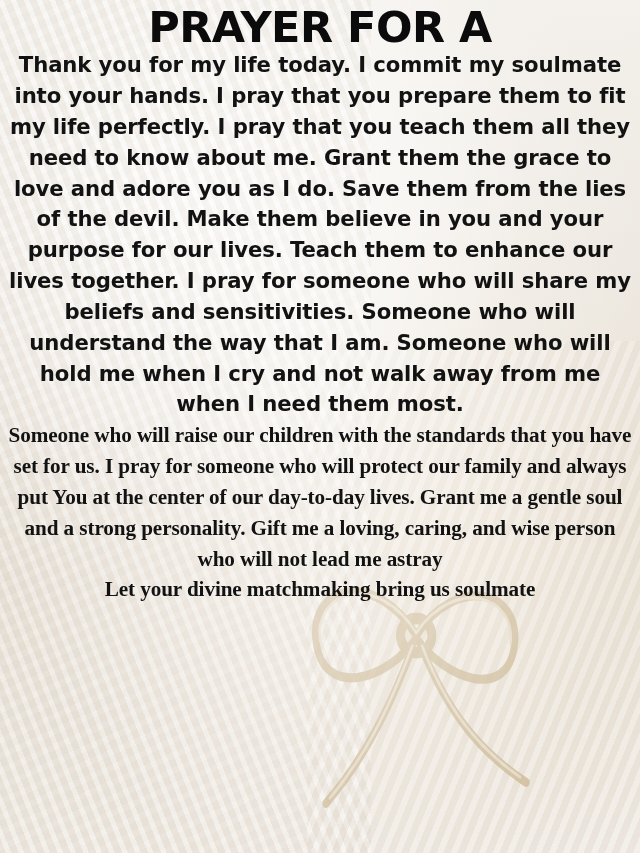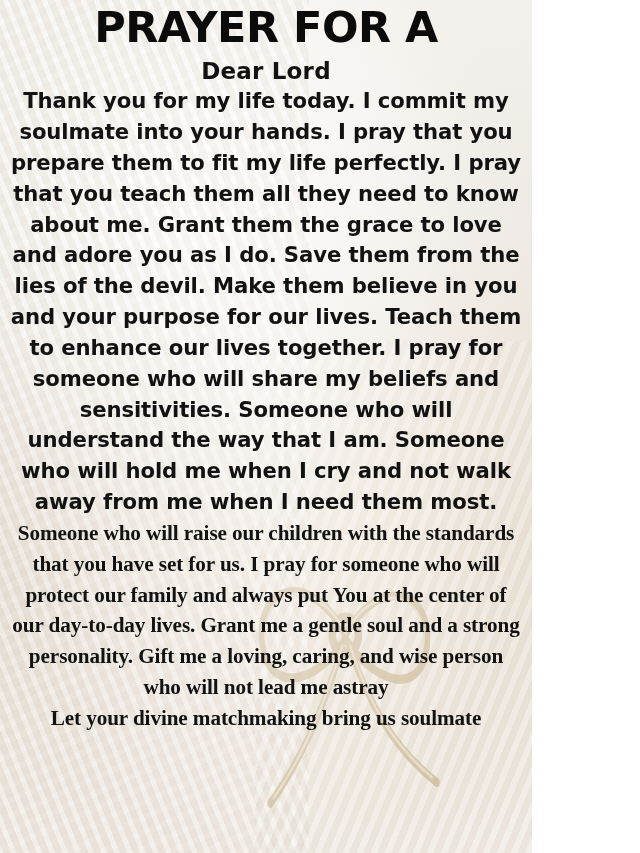--- a/index.html
+++ b/index.html
@@ -9,21 +9,21 @@
   body {
     width: 640px;
     height: 853px;
     overflow: hidden;
     font-family: "DejaVu Sans", sans-serif;
     background: #ffffff;
   }
 
   .poster {
     position: relative;
-    width: 532px;
+    width: 640px;
     height: 853px;
     overflow: hidden;
     background: #efebe6;
   }
 
   
   .bg-base {
     position: absolute;
     inset: 0;
     background:
@@ -145,21 +145,20 @@
   </svg>
 
   <div class="bg-vignette"></div>
 
   <div class="content">
 
     <h1 class="title">
       <span class="title-line l1">PRAYER FOR A</span>
     </h1>
 
-    <div class="salutation">Dear Lord</div>
 
     <div class="body-text">
       <p class="para">Thank you for my life today. I commit my soulmate into your hands. I pray that you prepare them to fit my life perfectly. I pray that you teach them all they need to know about me. Grant them the grace to love and adore you as I do. Save them from the lies of the devil. Make them believe in you and your purpose for our lives. Teach them to enhance our lives together. I pray for someone who will share my beliefs and sensitivities. Someone who will understand the way that I am. Someone who will hold me when I cry and not walk away from me when I need them most.</p>
       <p class="para">Someone who will raise our children with the standards that you have set for us. I pray for someone who will protect our family and always put You at the center of our day-to-day lives. Grant me a gentle soul and a strong personality. Gift me a loving, caring, and wise person who will not lead me astray</p>
       <p class="para">Let your divine matchmaking bring us soulmate</p>
     </div>
 
   </div>
 </div>
 

